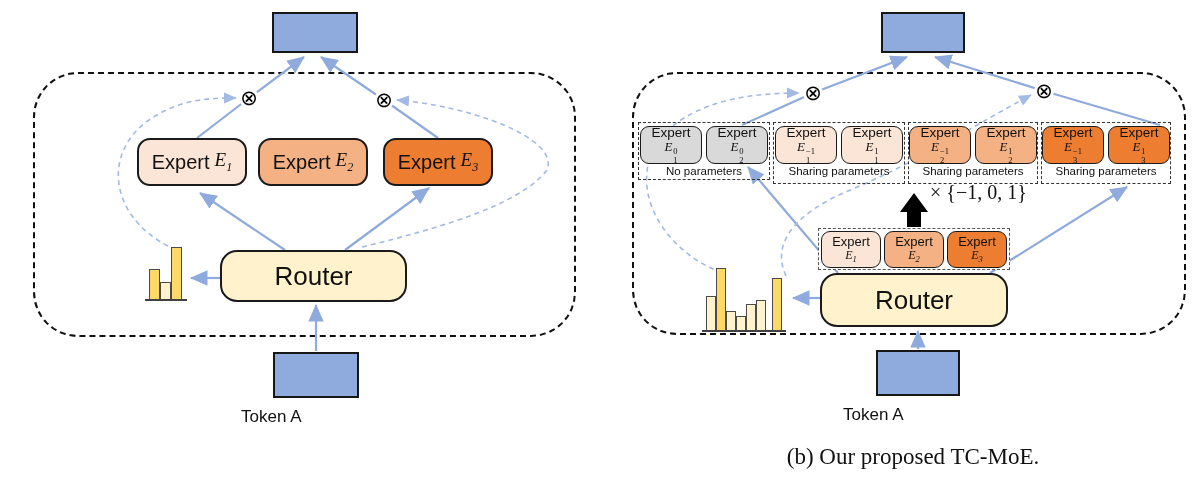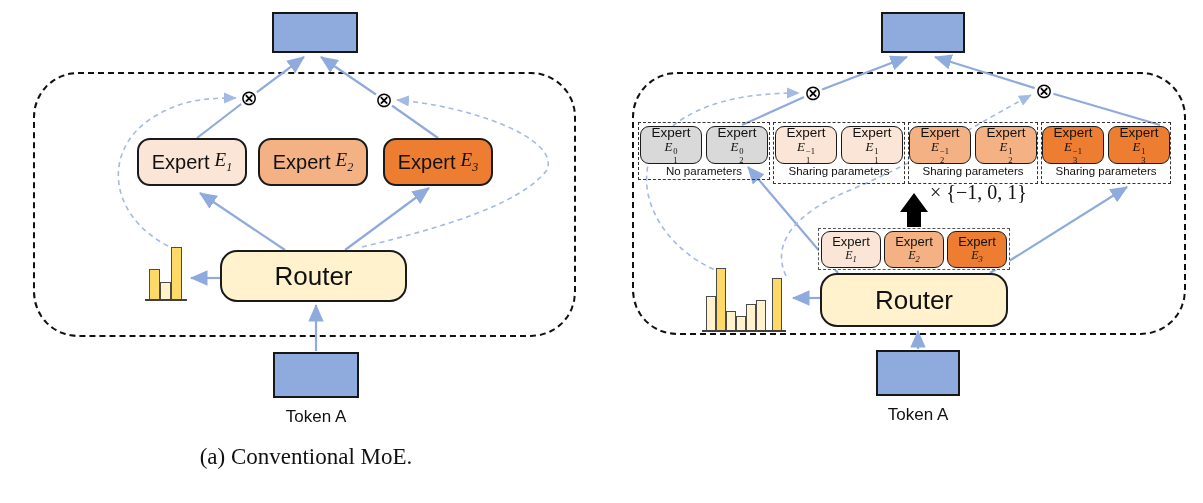--- a/index.html
+++ b/index.html
@@ -19,21 +19,21 @@
   .fill-gray{background:#D9D9D9;}
   .router{display:flex;align-items:center;justify-content:center;background:#FFF2CC;
           border:2.2px solid #1a1a1a;border-radius:17px;font-size:26px;z-index:2;}
   .otimes{width:20px;height:20px;line-height:19px;text-align:center;font-size:21px;
           background:#fff;border-radius:50%;z-index:3;color:#000;}
   .hist{display:flex;align-items:flex-end;border-bottom:2.5px solid #404040;
         padding-left:4px;z-index:2;}
   .bar{width:10px;border:1.5px solid #4a4a4a;border-bottom:none;box-sizing:border-box;}
   #hist-a .bar{width:11px;}
   #hist-b .bar:nth-child(7){margin-left:6px;}
-  .token-label{text-align:center;font-size:17px;z-index:2;}
+  .token-label{text-align:left;font-size:17px;z-index:2;}
   .caption{text-align:center;font-family:"Liberation Serif",serif;font-size:23px;z-index:2;}
   .group{border:1.6px dashed #333;padding:3px 2px 1px 2px;display:flex;flex-direction:column;
          align-items:center;z-index:2;background:transparent;}
   .group-row{display:flex;gap:4px;justify-content:center;}
   .gexp{width:60px;height:36px;border:1.8px solid #1a1a1a;border-radius:9px;
         display:flex;flex-direction:column;align-items:center;justify-content:center;line-height:1.05;}
   .gexp .l1{font-size:13.5px;}
   .gexp .l2{font-family:"Liberation Serif",serif;font-style:italic;font-size:13px;}
   .subsup{display:inline-flex;flex-direction:column;font-style:normal;font-size:8.5px;
           line-height:1;vertical-align:-3px;margin-left:1px;font-family:"Liberation Serif",serif;}
@@ -105,21 +105,20 @@
 
   <div id="hist-a" class="abs hist" style="left:145px;top:245px;width:42px;height:56px;">
       <div class="bar" style="height: 30px; background: rgb(255, 217, 102);"></div>
       <div class="bar" style="height: 17px; background: rgb(255, 242, 204);"></div>
       <div class="bar" style="height: 52px; background: rgb(255, 217, 102);"></div>
     </div>
 
   <div class="abs blue-box" style="left:273px;top:352px;width:86px;height:46px;"></div>
   <div class="abs token-label" style="left:241px;top:407px;width:150px;">Token A</div>
 
-  <div class="abs caption" style="left:156px;top:444px;width:300px;">(a) Conventional MoE.</div>
 
   <div class="abs dashed-container" style="left:632px;top:72px;width:554px;height:263px;"></div>
 
   <div class="abs blue-box" style="left:881px;top:12px;width:84px;height:41px;"></div>
 
   <span class="abs otimes" style="left:803px;top:83px;">⊗</span>
   <span class="abs otimes" style="left:1034px;top:81px;">⊗</span>
 
   <div class="abs group" style="left:638px;top:122px;width:132px;height:58px;">
     <div class="group-row">
@@ -228,14 +227,15 @@
       <div class="bar" style="height: 19px; background: rgb(255, 242, 204);"></div>
       <div class="bar" style="height: 14px; background: rgb(255, 242, 204);"></div>
       <div class="bar" style="height: 26px; background: rgb(255, 242, 204);"></div>
       <div class="bar" style="height: 30px; background: rgb(255, 242, 204);"></div>
       <div class="bar" style="height: 52px; background: rgb(255, 217, 102);"></div>
     </div>
 
   <div class="abs blue-box" style="left:876px;top:350px;width:84px;height:46px;"></div>
   <div class="abs token-label" style="left:843px;top:405px;width:150px;">Token A</div>
 
+  <div class="abs caption" style="left:763px;top:444px;width:300px;">(b) Our proposed TC-MoE.</div>
 
 </div>
 
 </body></html>

